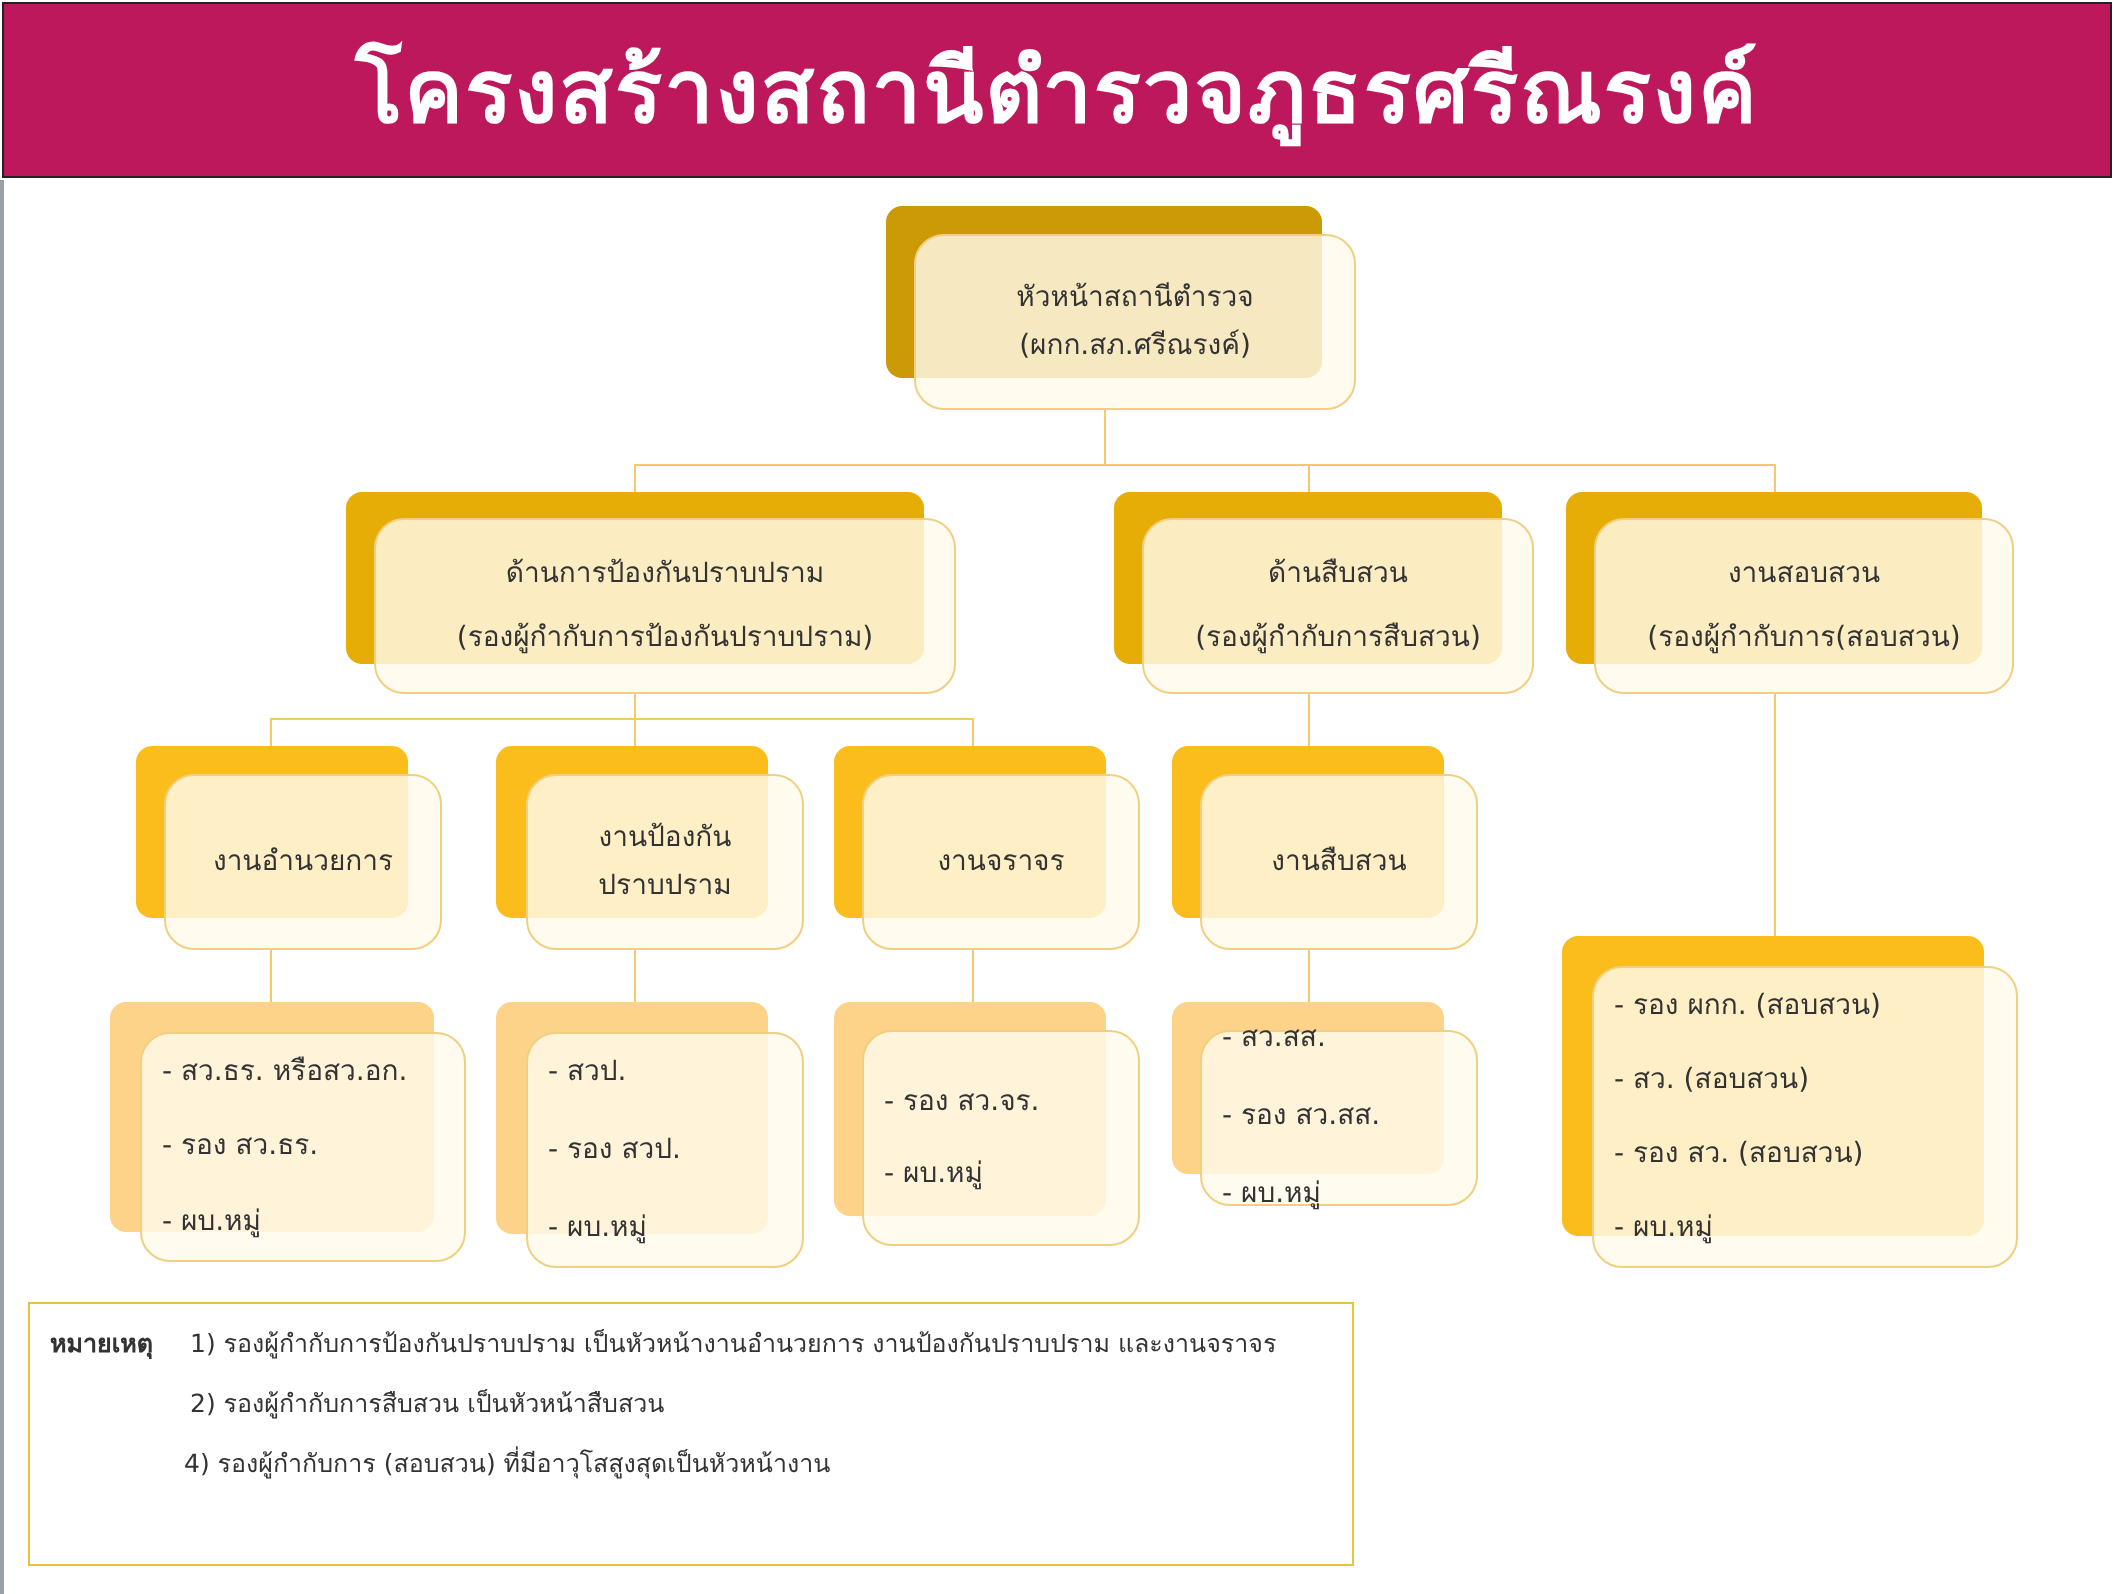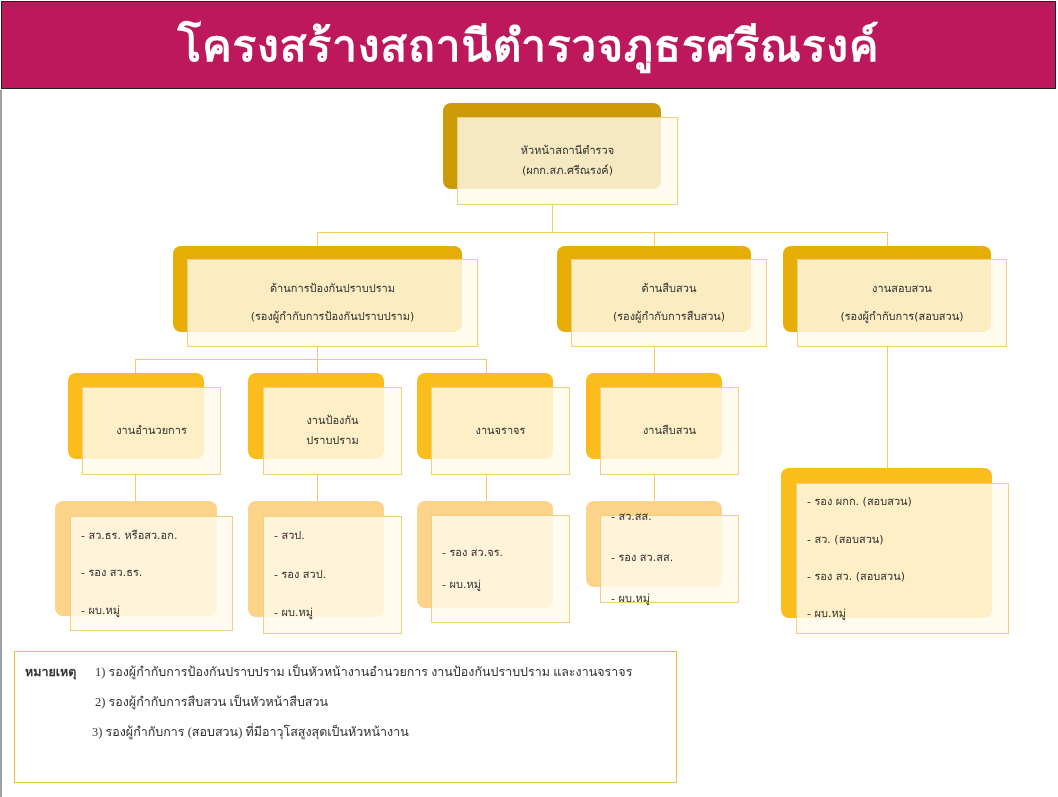--- a/index.html
+++ b/index.html
@@ -17,32 +17,32 @@
   }
   .header-title { color: #ffffff; font-size: 44px; font-weight: bold; letter-spacing: 1px; }
 
   .line { position: absolute; background: #f5c96a; }
   .h { height: 1px; }
   .v { width: 1px; }
 
   .node { position: absolute; }
   .node .back { position: absolute; border-radius: 8px; }
   .node .front {
-    position: absolute; border-radius: 0; border: 1px solid #f0cf80;
+    position: absolute; border-radius: 15px; border: 1px solid #f0cf80;
     background: rgba(255,250,235,0.82); box-sizing: border-box;
     display: flex; flex-direction: column; justify-content: center; align-items: center;
-    font-size: 11px; color: #333; text-align: center; line-height: 1.3;
+    font-size: 14px; color: #333; text-align: center; line-height: 1.3;
   }
   .front .ln { display: block; }
   .front.list { align-items: flex-start; padding-left: 10px; justify-content: space-around; text-align: left; }
 
   .notes {
     position: absolute; left: 14px; top: 651px; width: 663px; height: 132px;
     border: 1px solid #e8c33a; box-sizing: border-box; background: #fff;
-    font-size: 12.5px; color: #333; font-family: Liberation Serif, serif;
+    font-size: 12.5px; color: #333;
   }
   .notes .label { position: absolute; left: 10px; top: 10px; font-weight: bold; }
   .notes .item { position: absolute; white-space: nowrap; }
 </style>
 </head>
 <body>
 
 <div class="left-edge"></div>
 
 <div class="header">
@@ -162,14 +162,14 @@
     <span class="ln">- สว. (สอบสวน)</span>
     <span class="ln">- รอง สว. (สอบสวน)</span>
     <span class="ln">- ผบ.หมู่</span>
   </div>
 </div>
 
 <div class="notes">
   <span class="label">หมายเหตุ</span>
   <span class="item" style="left:80px;top:10px;">1) รองผู้กำกับการป้องกันปราบปราม  เป็นหัวหน้างานอำนวยการ งานป้องกันปราบปราม และงานจราจร</span>
   <span class="item" style="left:80px;top:40px;">2) รองผู้กำกับการสืบสวน เป็นหัวหน้าสืบสวน</span>
-  <span class="item" style="left:77px;top:70px;">3) รองผู้กำกับการ (สอบสวน) ที่มีอาวุโสสูงสุดเป็นหัวหน้างาน</span>
+  <span class="item" style="left:77px;top:70px;">4) รองผู้กำกับการ (สอบสวน) ที่มีอาวุโสสูงสุดเป็นหัวหน้างาน</span>
 </div>
 
 </body></html>

